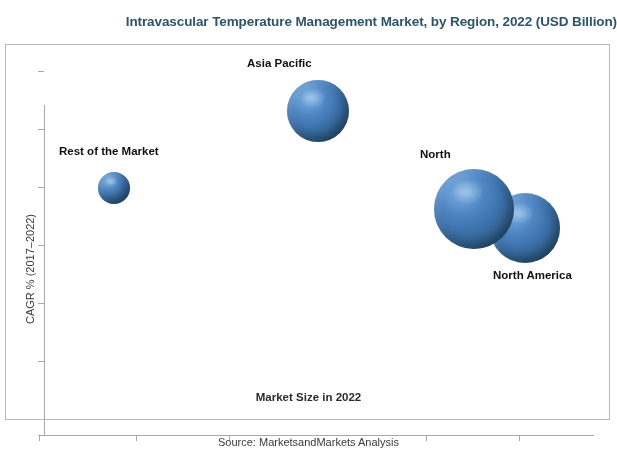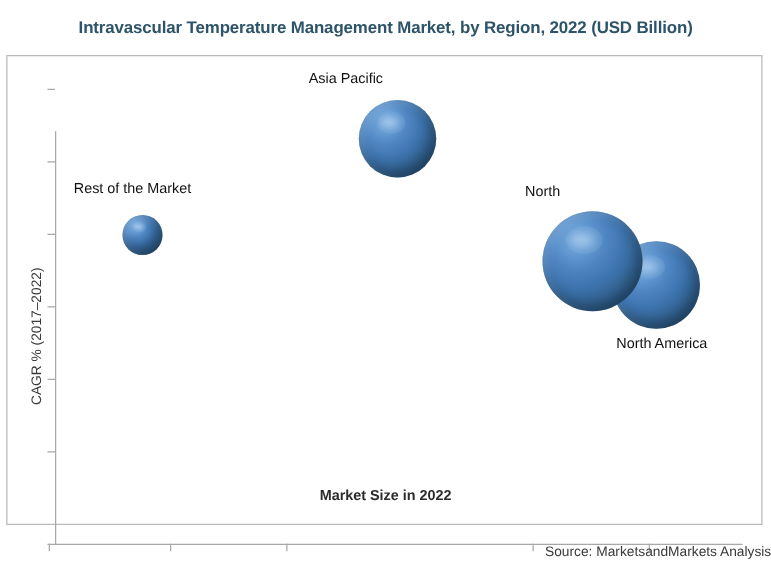--- a/index.html
+++ b/index.html
@@ -17,21 +17,21 @@
     background: #ffffff;
     overflow: hidden;
   }
 
   
   .chart-title {
     position: absolute;
     left: 0;
     top: 14px;
     width: 617px;
-    text-align: center;
+    text-align: right;
     font-size: 13.5px;
     font-weight: bold;
     color: #2d5468;
     letter-spacing: -0.1px;
     white-space: nowrap;
   }
 
   
   .plot-frame {
     position: absolute;
@@ -128,32 +128,32 @@
       rgba(190, 218, 245, 0.55) 0%,
       rgba(160, 198, 235, 0.22) 55%,
       rgba(160, 198, 235, 0) 100%);
     pointer-events: none;
   }
 
   
   .bubble-label {
     position: absolute;
     font-size: 11.5px;
-    font-weight: normal;
+    font-weight: bold;
     color: #111111;
     white-space: nowrap;
   }
 
   
   .source-note {
     position: absolute;
     left: 0;
     top: 436px;
     width: 617px;
-    text-align: right;
+    text-align: center;
     font-size: 11px;
     color: #3a3a3a;
     white-space: nowrap;
   }
 </style>
 </head>
 <body>
 
 <div id="screenshot">
 

